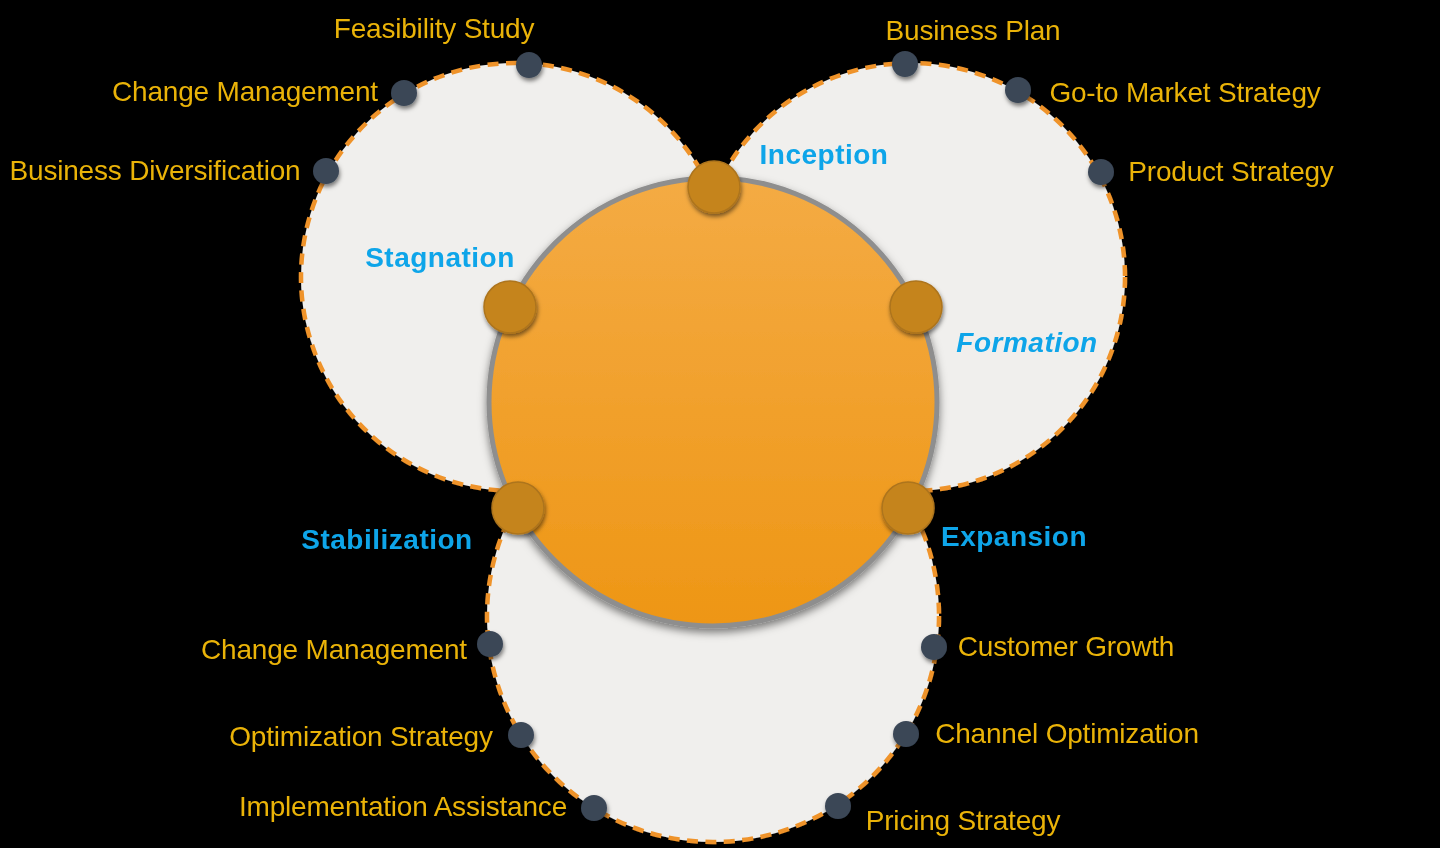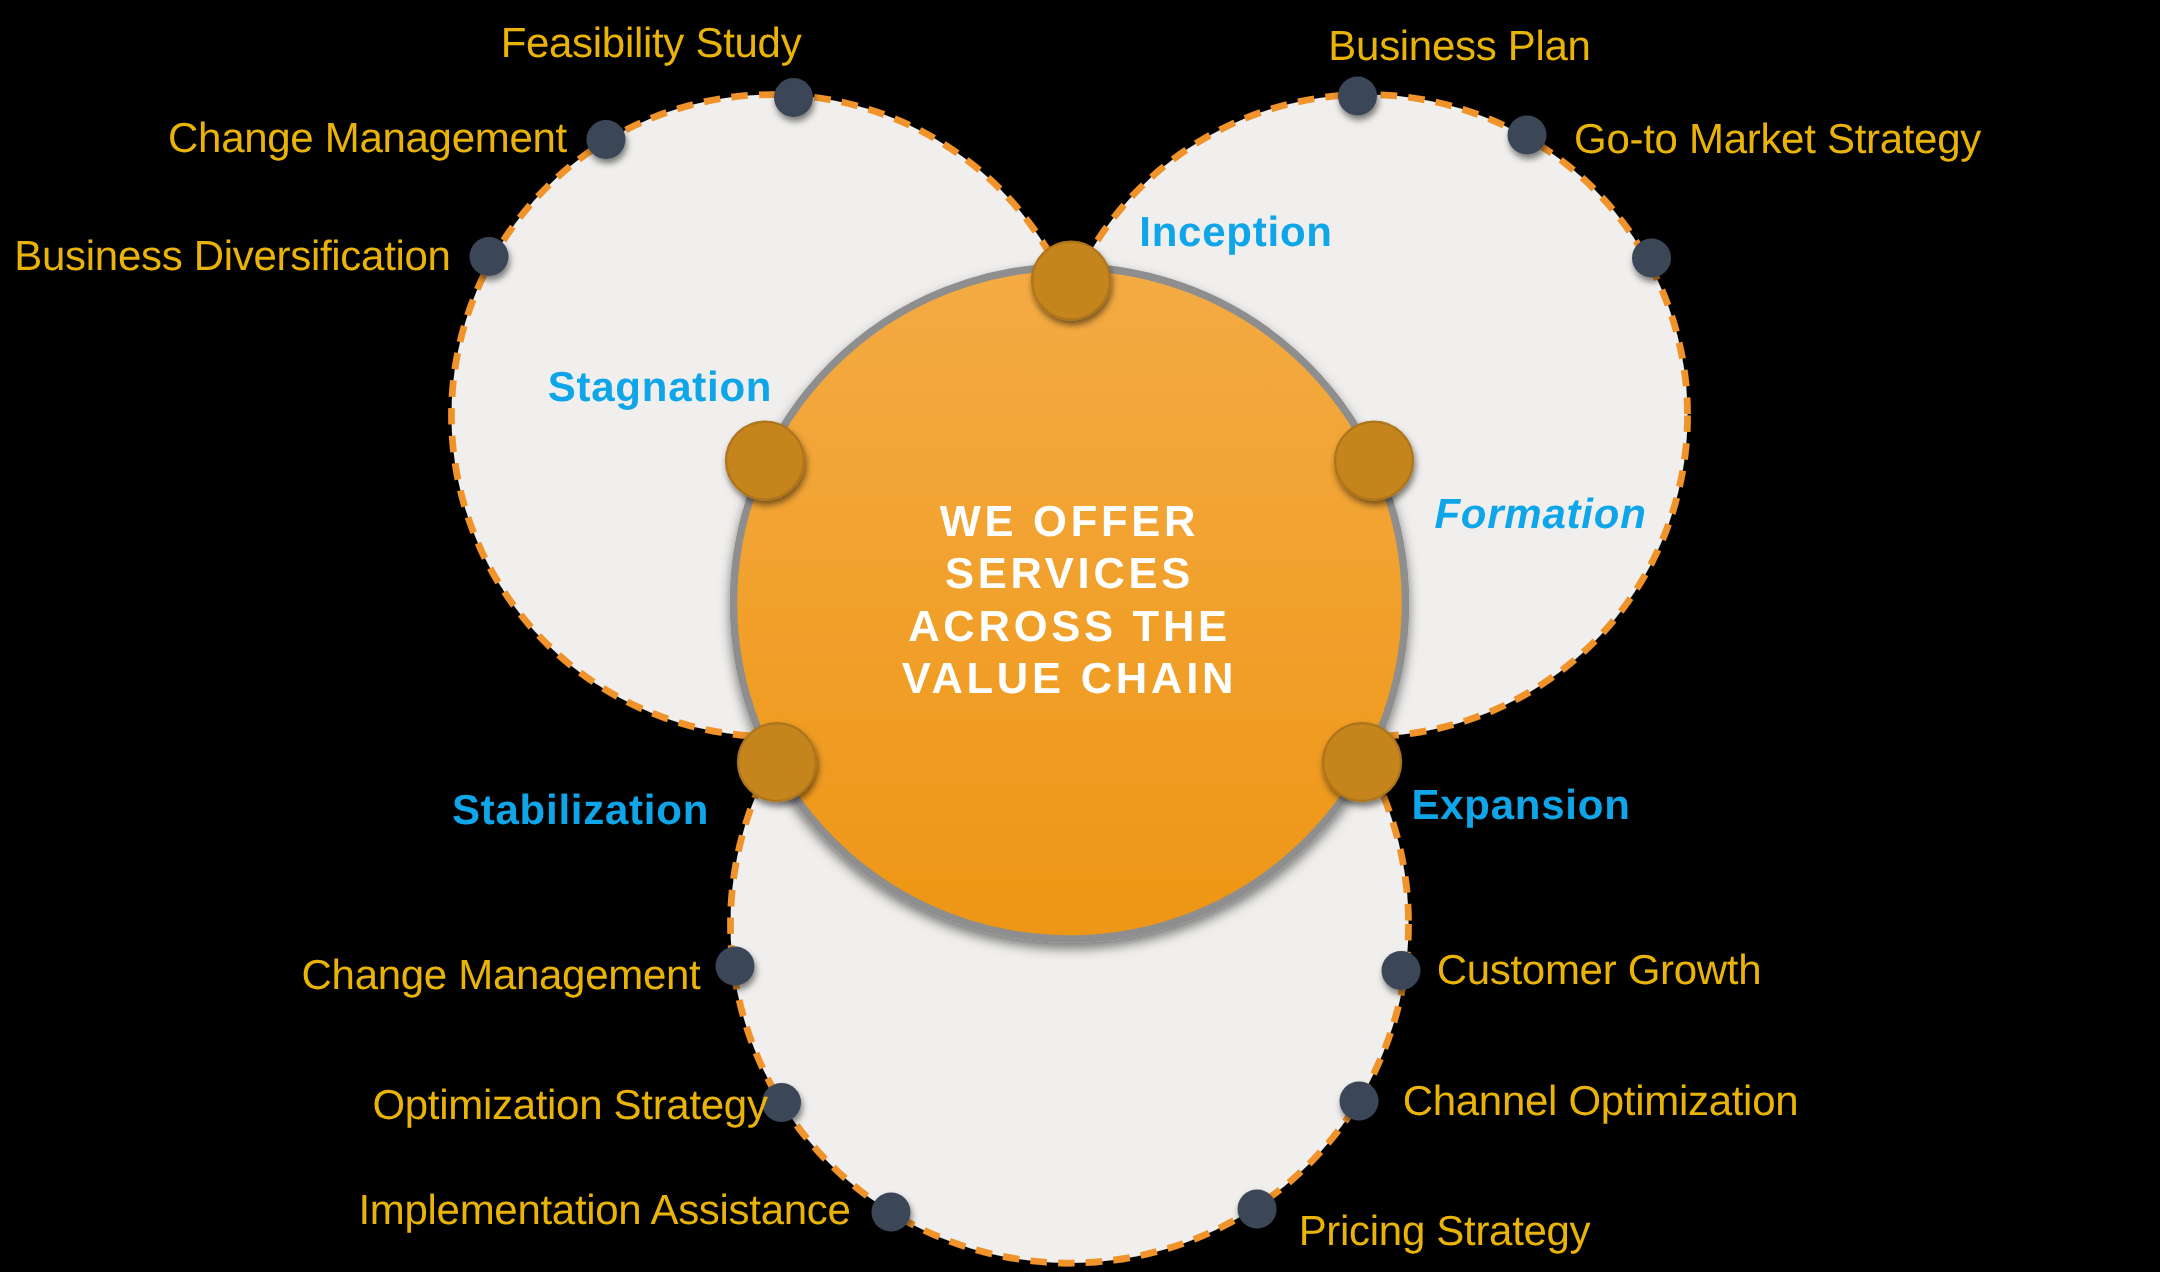--- a/index.html
+++ b/index.html
@@ -61,41 +61,36 @@
 
     <circle cx="490" cy="644" r="13" fill="#3A4656" filter="url(#shadowSm)"></circle>
     <circle cx="521" cy="735" r="13" fill="#3A4656" filter="url(#shadowSm)"></circle>
     <circle cx="594" cy="808" r="13" fill="#3A4656" filter="url(#shadowSm)"></circle>
 
     <circle cx="934" cy="647" r="13" fill="#3A4656" filter="url(#shadowSm)"></circle>
     <circle cx="906" cy="734" r="13" fill="#3A4656" filter="url(#shadowSm)"></circle>
     <circle cx="838" cy="806" r="13" fill="#3A4656" filter="url(#shadowSm)"></circle>
   </svg>
 
-  <div class="center-text">
-    <div>WE OFFER</div>
-    <div>SERVICES</div>
-    <div>ACROSS THE</div>
-    <div>VALUE CHAIN</div>
-  </div>
 
   <div class="lbl phase-lbl" style="left:824px;  top:155px;">Inception</div>
   <div class="lbl phase-lbl" style="left:440px;  top:258px;">Stagnation</div>
   <div class="lbl phase-lbl" style="left:1027px; top:343px;font-style:italic;">Formation</div>
   <div class="lbl phase-lbl" style="left:387px;  top:540px;">Stabilization</div>
   <div class="lbl phase-lbl" style="left:1014px; top:537px;">Expansion</div>
 
   <div class="lbl service-lbl" style="left:434px; top:29px;">Feasibility Study</div>
   <div class="lbl service-lbl" style="left:245px; top:92px;">Change Management</div>
   <div class="lbl service-lbl" style="left:155px; top:171px;">Business Diversification</div>
 
   <div class="lbl service-lbl" style="left:973px;  top:31px;">Business Plan</div>
   <div class="lbl service-lbl" style="left:1185px; top:93px;">Go-to Market Strategy</div>
+  <div class="lbl service-lbl" style="left:1231px; top:172px;">Product Strategy</div>
 
   <div class="lbl service-lbl" style="left:334px; top:650px;">Change Management</div>
-  <div class="lbl service-lbl" style="left:380px; top:737px;">Optimization Strategy</div>
+  <div class="lbl service-lbl" style="left:361px; top:737px;">Optimization Strategy</div>
   <div class="lbl service-lbl" style="left:403px; top:807px;">Implementation Assistance</div>
 
   <div class="lbl service-lbl" style="left:1066px; top:647px;">Customer Growth</div>
   <div class="lbl service-lbl" style="left:1067px; top:734px;">Channel Optimization</div>
   <div class="lbl service-lbl" style="left:963px;  top:808px;margin-top:13px;">Pricing Strategy</div>
 
 </div>
 
 </body></html>

